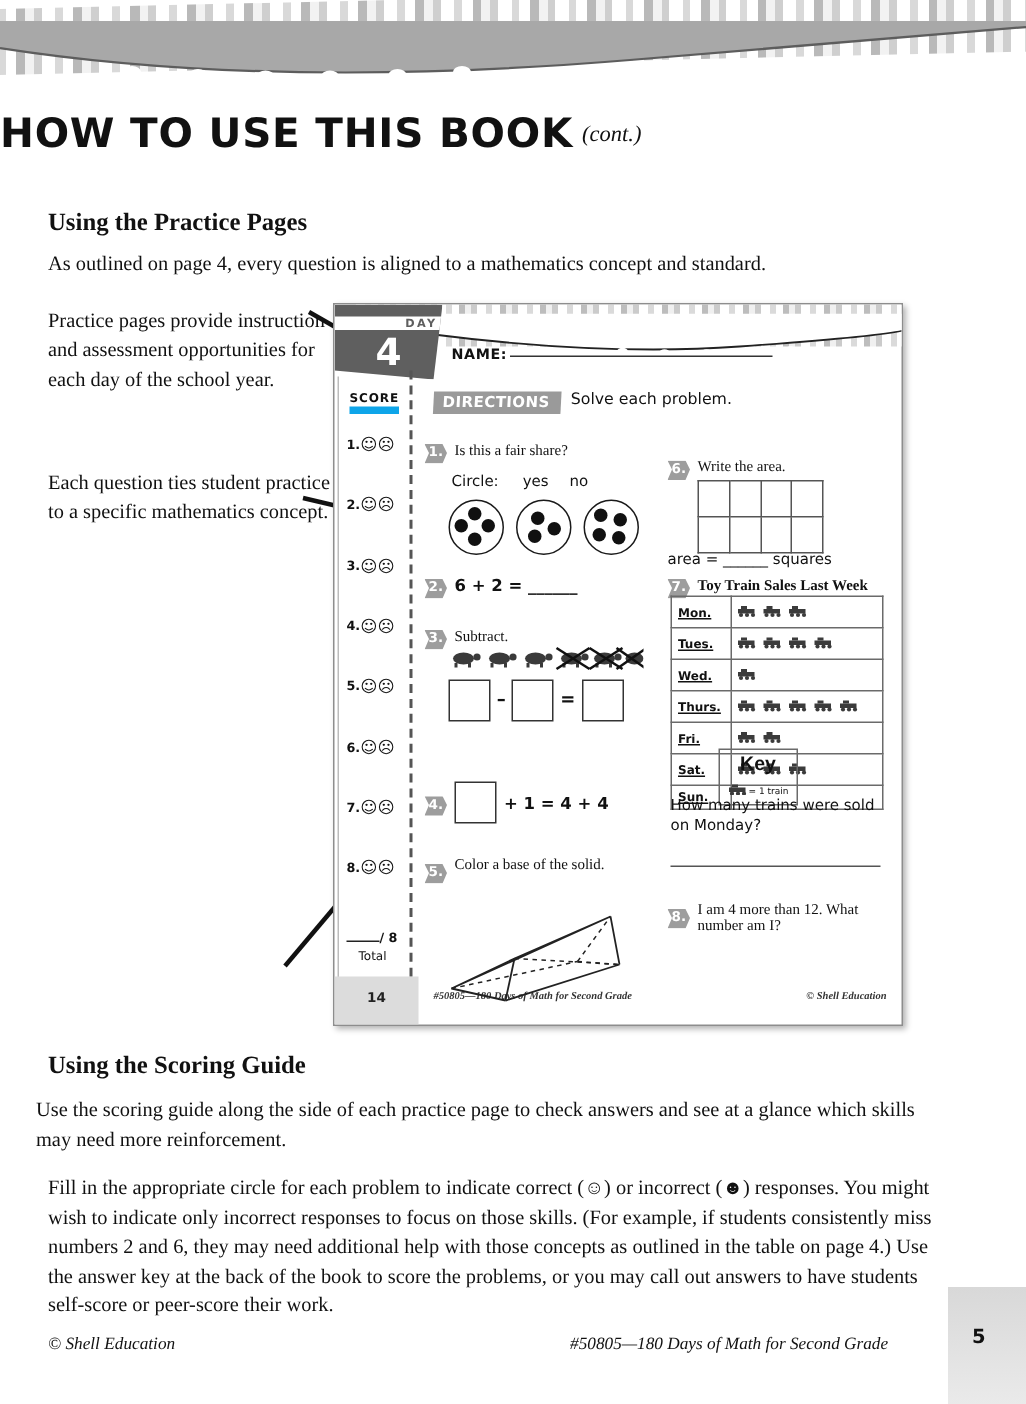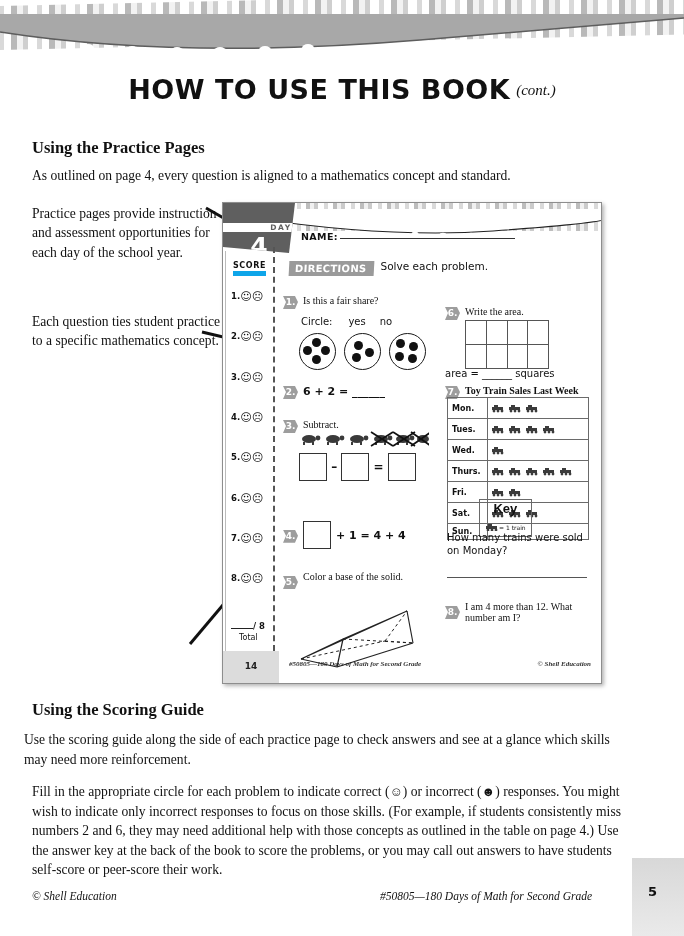--- a/index.html
+++ b/index.html
@@ -42,21 +42,21 @@
     position: absolute;
     left: 0; top: 14px;
     width: 684px; height: 46px;
   }
 
   
   .page-title {
     position: absolute;
     left: 0; top: 74px;
     width: 684px;
-    text-align: center;
+    text-align: left;
     font-family: "DejaVu Sans", sans-serif;
     font-weight: bold;
     font-size: 27px;
     letter-spacing: 0.5px;
     white-space: nowrap;
   }
   .page-title .cont {
     font-family: "Liberation Serif", serif;
     font-style: italic;
     font-weight: normal;
@@ -127,21 +127,21 @@
   }
   .day-word {
     font-family: "DejaVu Sans", sans-serif;
     font-size: 7.5px;
     font-weight: bold;
     letter-spacing: 1.6px;
     background: #ffffff;
     color: #5f5f5f;
     display: block;
     width: 44px;
-    margin: 20px auto 0;
+    margin: 8px auto 0;
     line-height: 9px;
     padding-left: 36px;
   }
   .day-num {
     font-family: "DejaVu Sans", sans-serif;
     font-weight: bold;
     font-size: 25px;
     line-height: 27px;
     display: block;
     margin-top: 1px;
@@ -285,21 +285,21 @@
   .boxrow { position: absolute; left: 16px; top: 38px; font-family: "DejaVu Sans", sans-serif; font-size: 12px; font-weight: bold; }
 
   .area-grid {
     position: absolute; left: 20px; top: 18px;
     width: 84px; height: 42px;
   }
   .area-grid td { border: 1px solid #555; width: 21px; height: 21px; }
   .area-grid table { border-collapse: collapse; }
   .area-eq { position: absolute; left: 0px; top: 66px; font-family: "DejaVu Sans", sans-serif; font-size: 10px; }
 
-  .train-table { position: absolute; left: 2px; top: 16px; border-collapse: collapse; }
+  .train-table { position: absolute; left: 2px; top: 16px; border-collapse: collapse; text-decoration: underline; }
   .train-table td { border: 1px solid #6a6a6a; height: 13px; }
   .train-table td.daycell {
     width: 34px;
     font-family: "DejaVu Sans", sans-serif;
     font-weight: bold; font-size: 8px;
     padding-left: 4px;
   }
   .train-table td.barcell { width: 96px; padding-left: 3px; white-space: nowrap; }
   .keybox {
     position: absolute; left: 34px; top: 118px;

